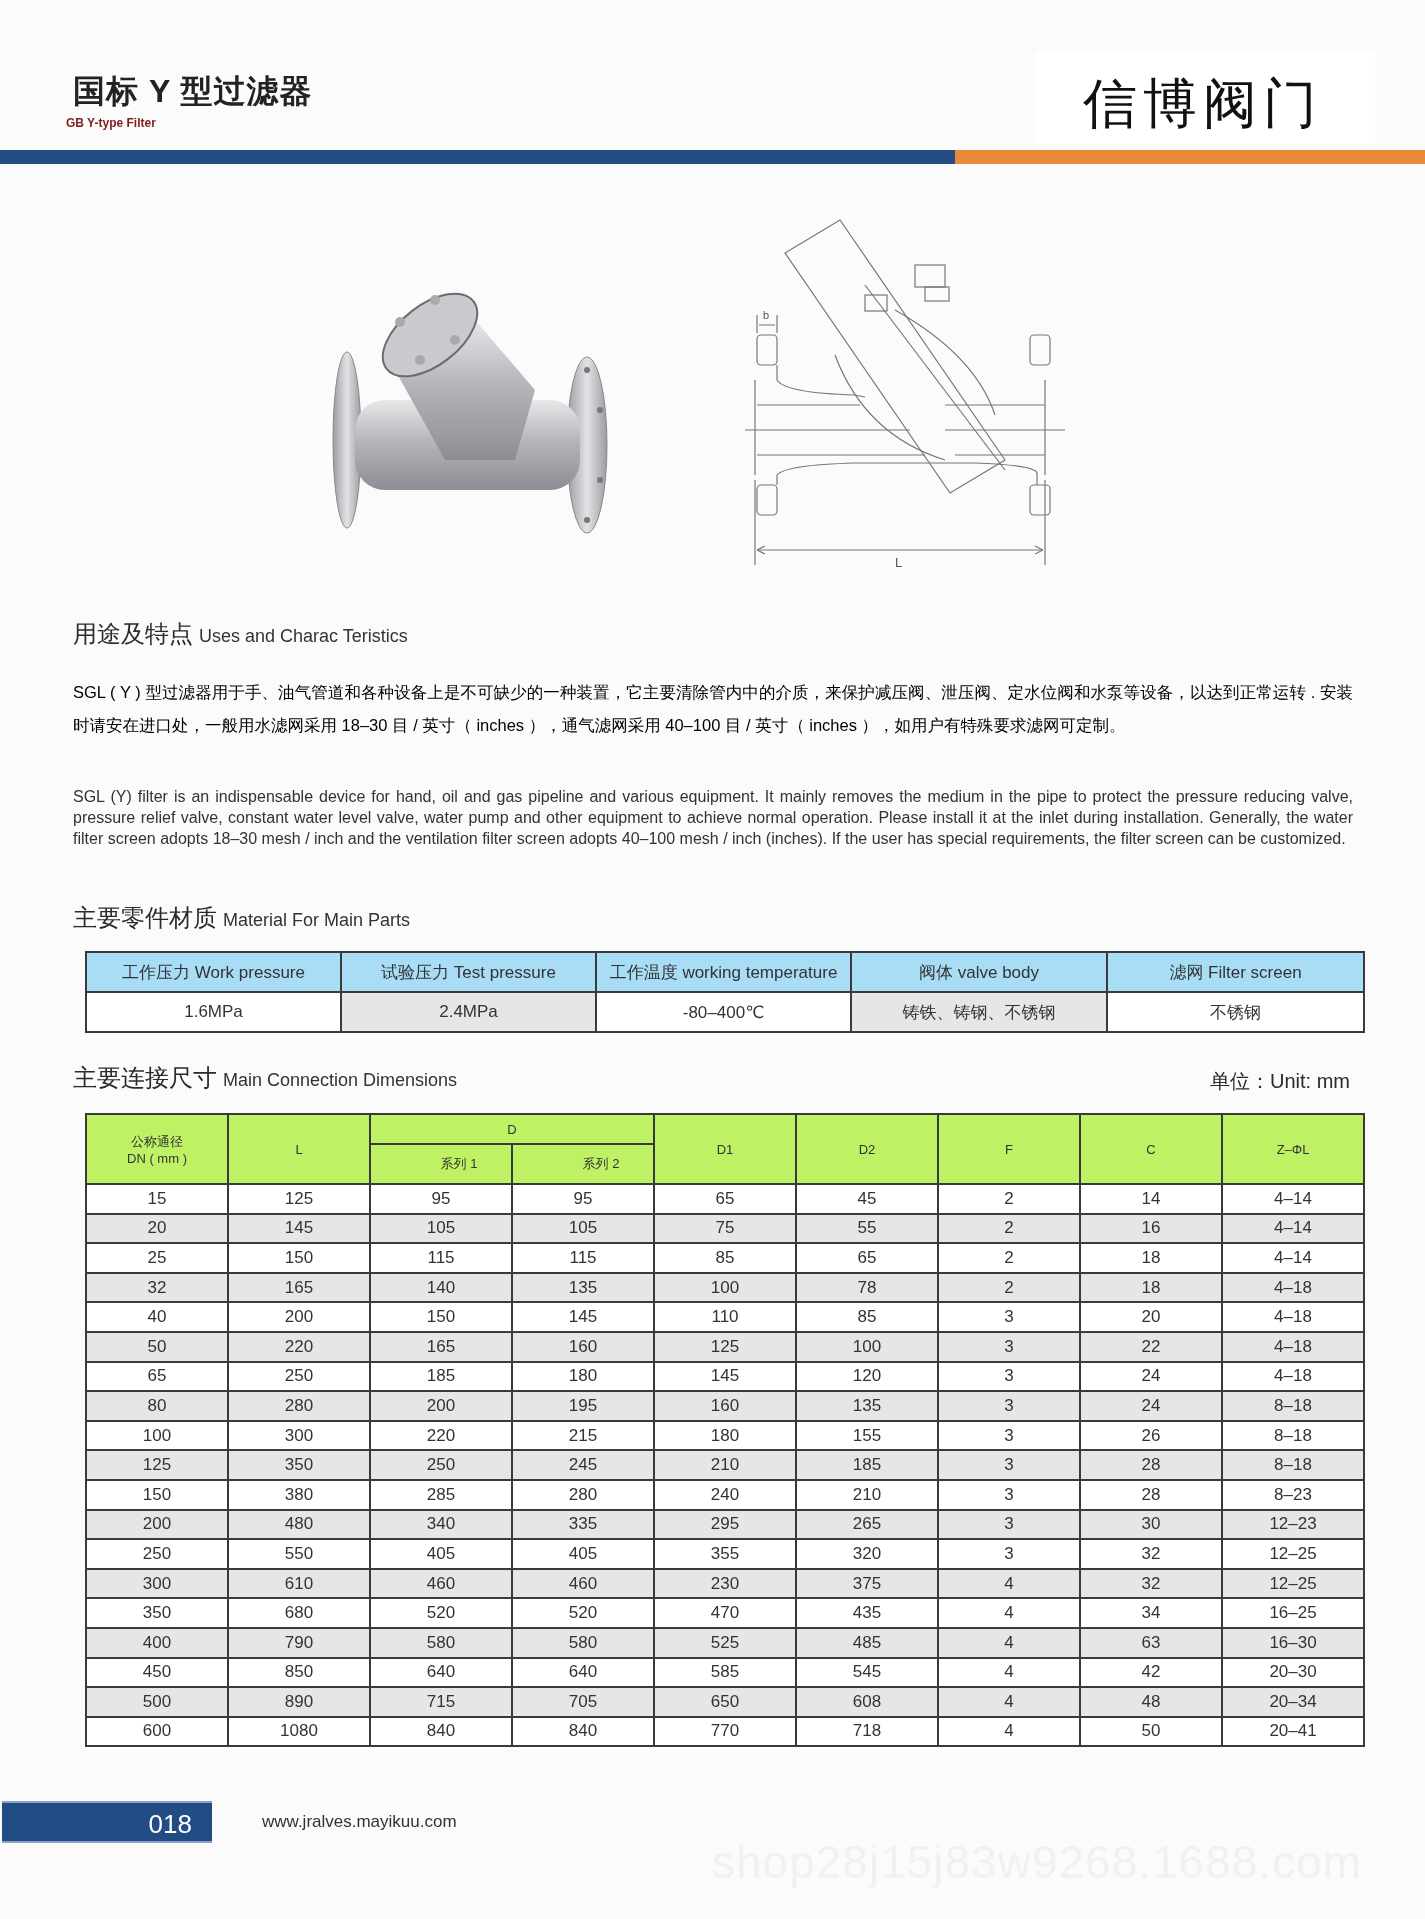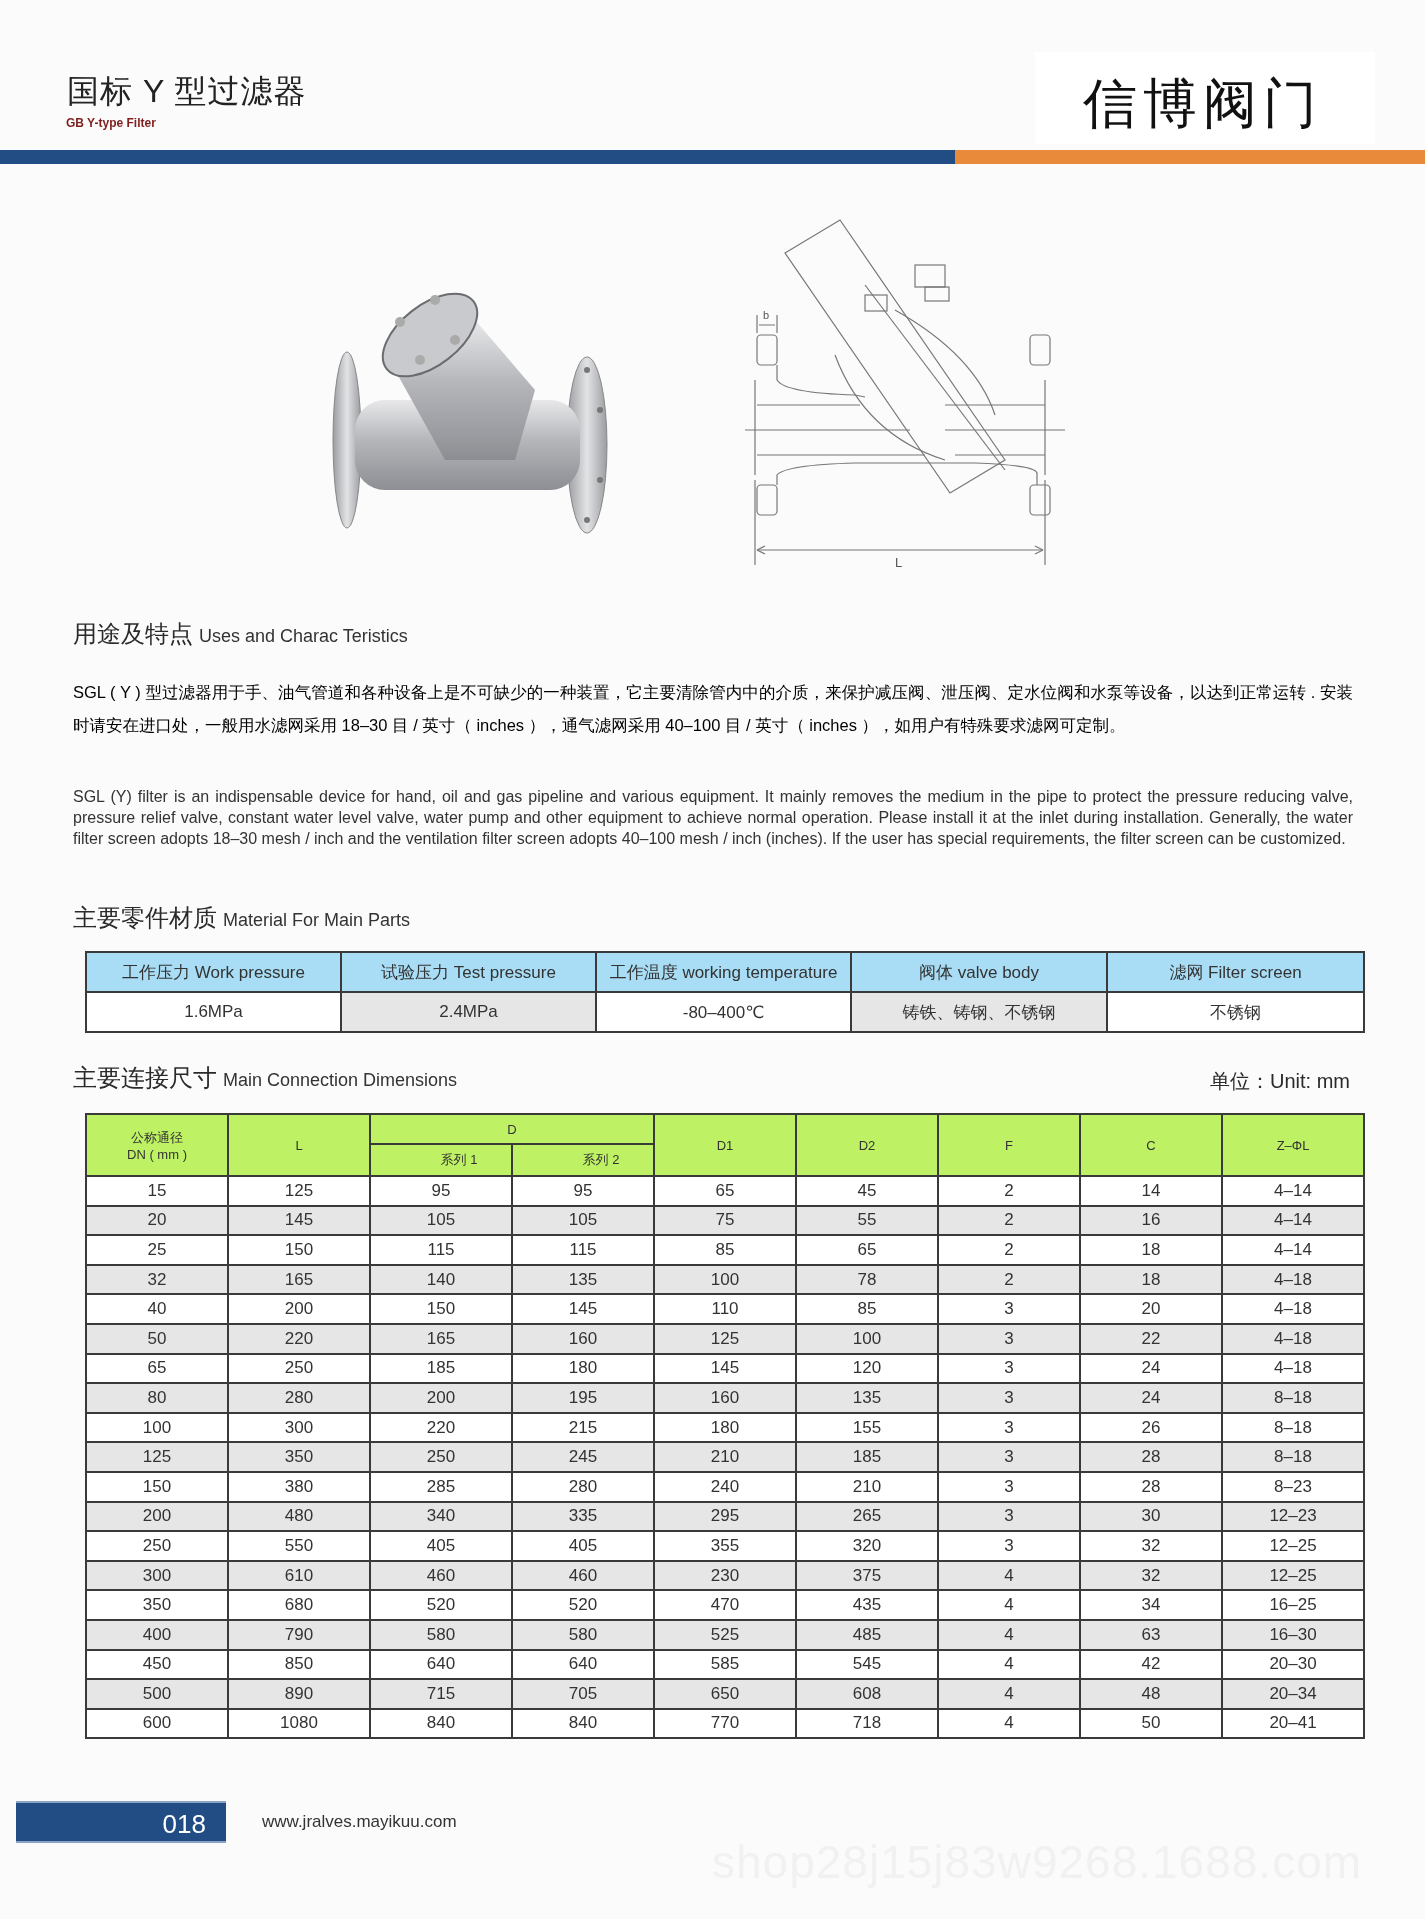--- a/index.html
+++ b/index.html
@@ -1,19 +1,19 @@
 <!DOCTYPE html>
 <html><head>
 <meta charset="utf-8">
 <style>
   * { box-sizing: border-box; margin: 0; padding: 0; }
   html, body { width: 1425px; height: 1919px; background: #fbfbfb; overflow: hidden; }
   body { position: relative; font-family: "Liberation Sans", "DejaVu Sans", sans-serif; color: #2a2a2a; }
 
-  .title-zh { position: absolute; left: 67px; top: 70px; font-size: 32px; font-weight: normal; letter-spacing: 1px; color: #222; }
+  .title-zh { position: absolute; left: 73px; top: 70px; font-size: 32px; font-weight: bold; letter-spacing: 1px; color: #222; }
   .title-en { position: absolute; left: 66px; top: 116px; font-size: 12px; font-weight: bold; color: #7f1d1d; }
   .brand-box { position: absolute; left: 1035px; top: 52px; width: 340px; height: 92px; background: #ffffff; }
   .brand { position: absolute; left: 1083px; top: 68px; font-family: "DejaVu Serif", "Liberation Serif", serif; font-size: 54px; letter-spacing: 6px; color: #111; }
 
   .bar-blue { position: absolute; left: 0; top: 150px; width: 955px; height: 14px; background: #214d84; }
   .bar-orange { position: absolute; left: 955px; top: 150px; width: 470px; height: 14px; background: #e98a3a; }
 
   .photo { position: absolute; left: 325px; top: 260px; width: 300px; height: 300px; }
   .drawing { position: absolute; left: 745px; top: 215px; width: 320px; height: 360px; }
 
@@ -28,26 +28,26 @@
   td, th { border: 2px solid #3a3a3a; text-align: center; font-weight: normal; color: #333; }
 
   .mat { top: 951px; width: 1278px; }
   .mat th { background: #a8ddf5; height: 40px; font-size: 17px; }
   .mat td { height: 40px; font-size: 17px; background: #fff; }
   .mat td.gray { background: #e6e6e7; }
 
   .dims { top: 1113px; width: 1278px; }
   .dims th { background: #bef264; font-size: 13px; }
   .dims th.top { height: 30px; }
-  .dims th.sub { height: 32px; padding-left: 36px; }
+  .dims th.sub { height: 40px; padding-left: 36px; }
   .dims td { height: 29.6px; font-size: 17px; }
   .dims tr.odd td { background: #ffffff; }
   .dims tr.even td { background: #e6e6e7; }
 
-  .footer-box { position: absolute; left: 16px; top: 1801px; width: 210px; height: 42px; background: #214d84; border-top: 2px solid #8aa3c4; border-bottom: 2px solid #8aa3c4; }
+  .footer-box { position: absolute; left: 2px; top: 1801px; width: 210px; height: 42px; background: #214d84; border-top: 2px solid #8aa3c4; border-bottom: 2px solid #8aa3c4; }
   .page-num { position: absolute; right: 20px; top: 6px; color: #fff; font-size: 26px; font-weight: normal; }
   .footer-url { position: absolute; left: 226px; top: 1812px; font-size: 17px; color: #333; margin-left: 36px; }
   .watermark { position: absolute; left: 712px; top: 1835px; font-size: 46px; color: #f1f1f1; letter-spacing: 1px; }
 </style>
 </head>
 <body>
 
 <div class="title-zh">国标 Y 型过滤器</div>
 <div class="title-en">GB Y-type Filter</div>
 <div class="brand-box"></div>

